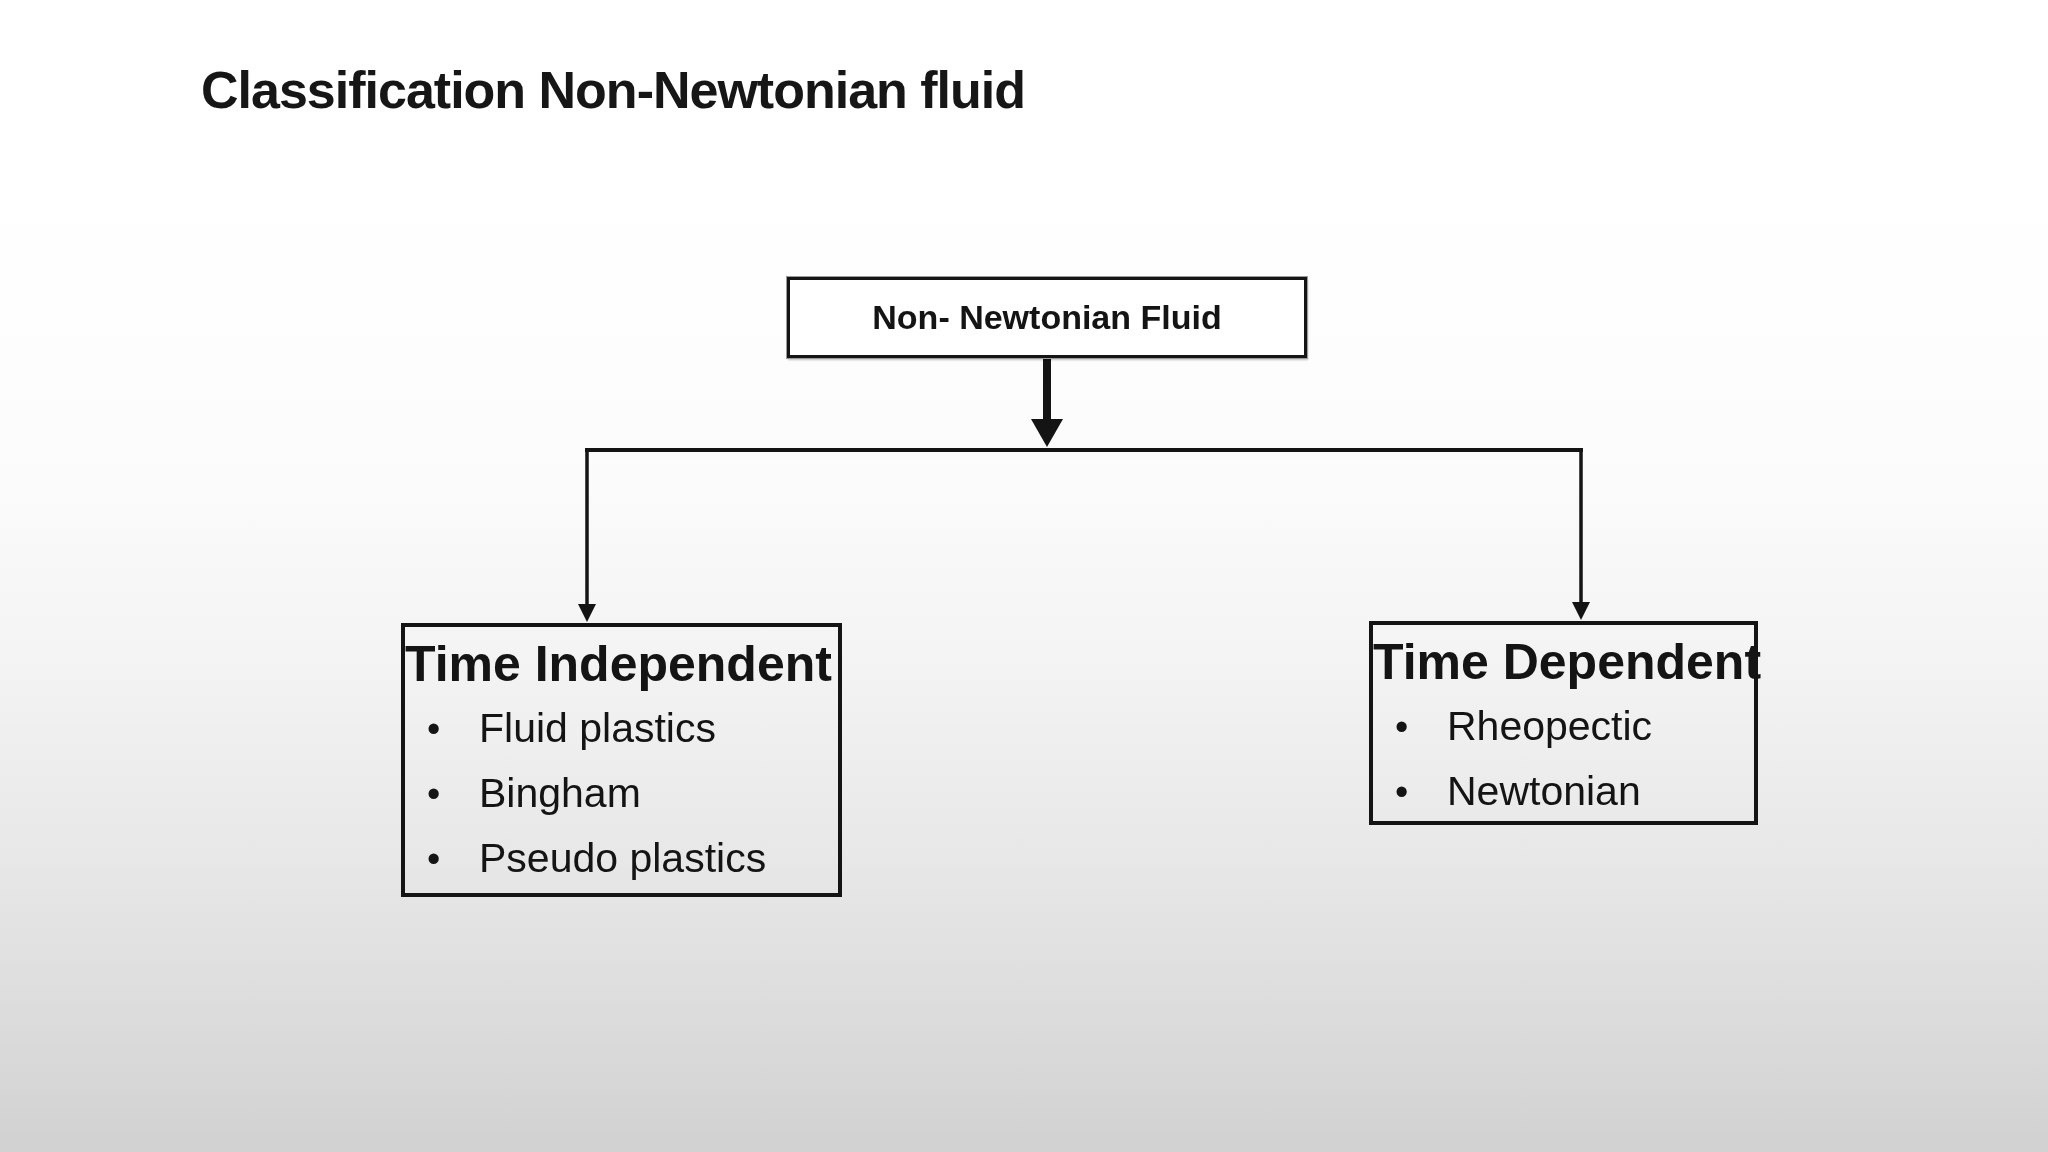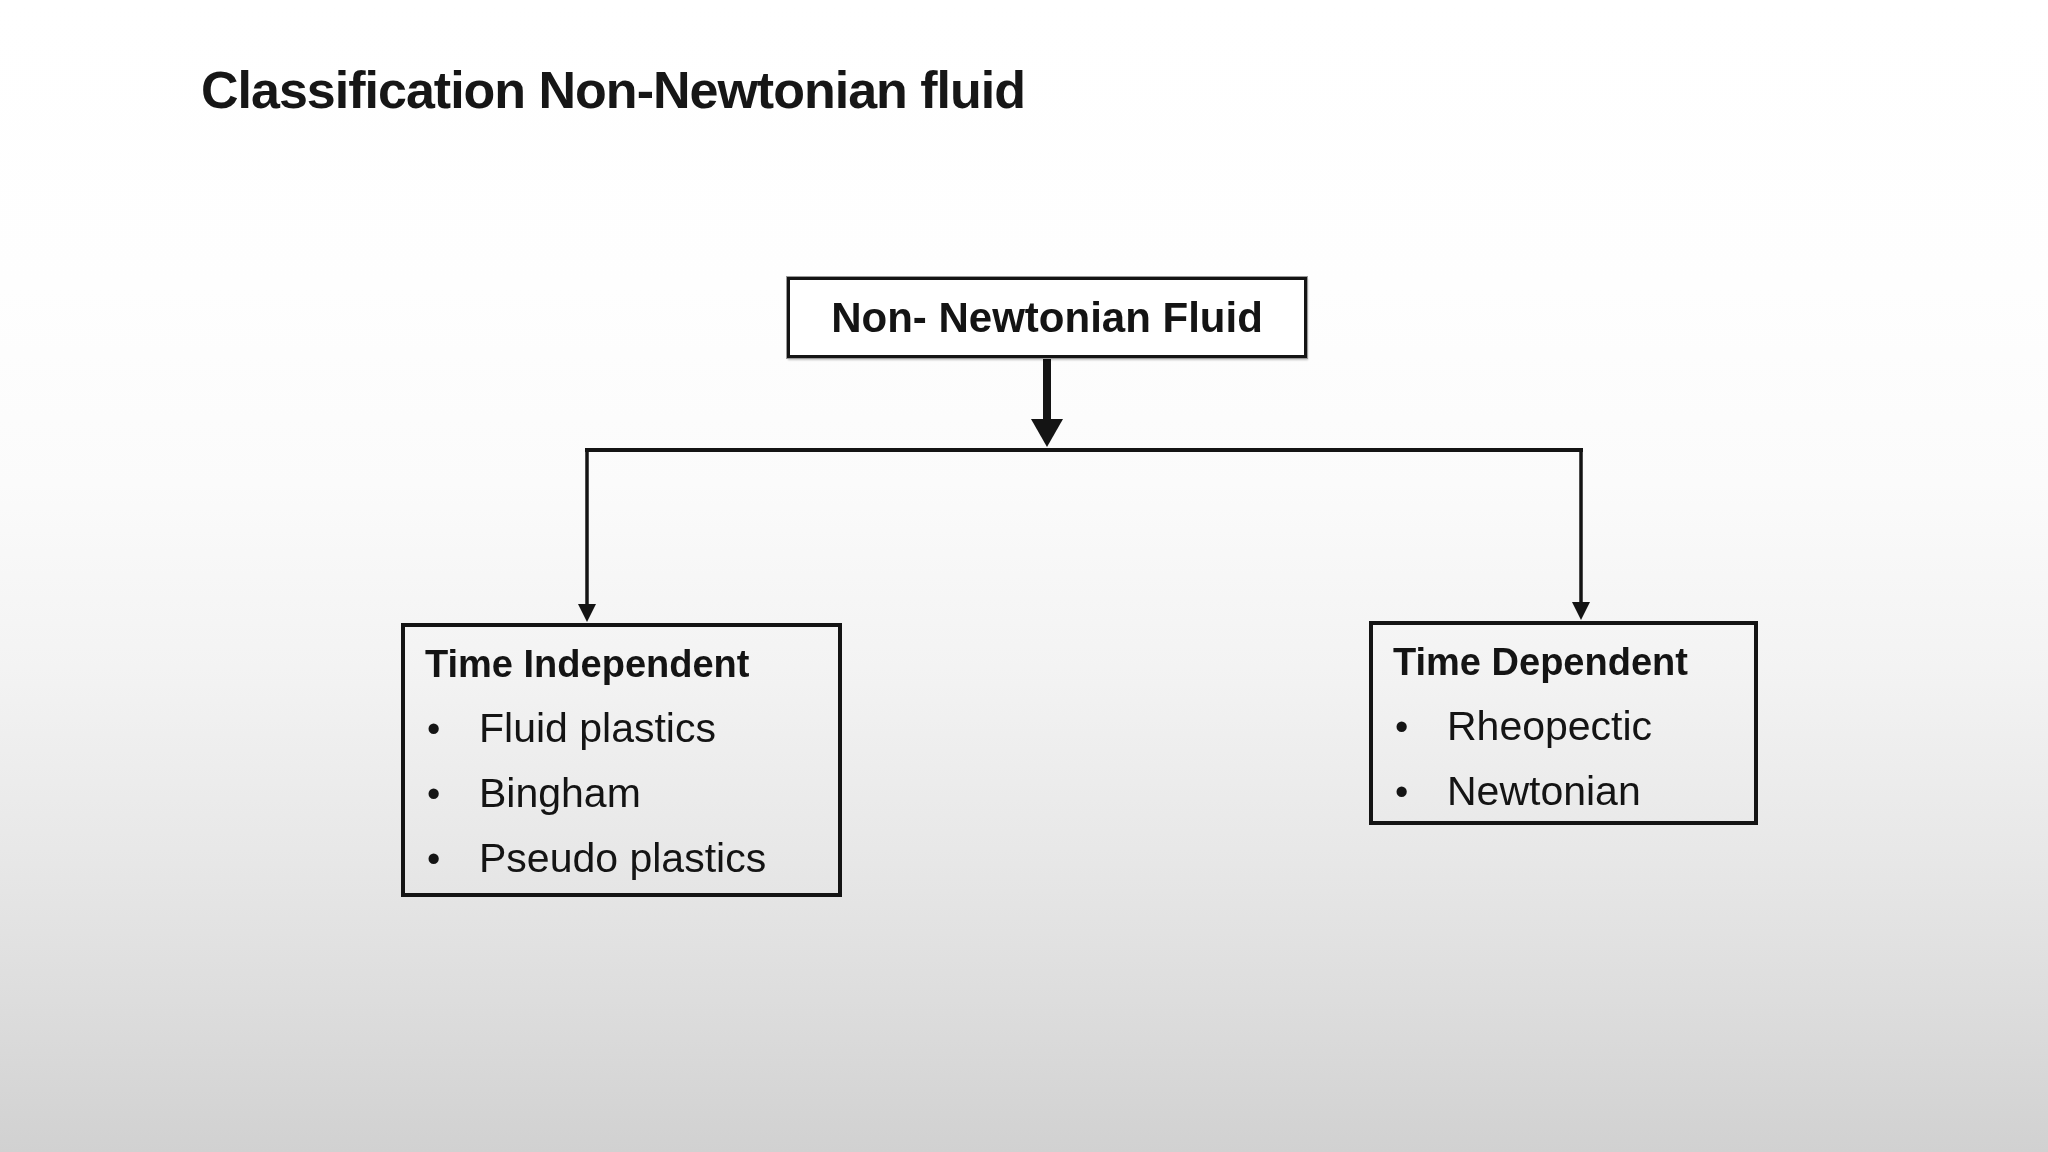--- a/index.html
+++ b/index.html
@@ -51,21 +51,21 @@
     left: 787px;
     top: 277px;
     width: 520px;
     height: 81px;
     background: #ffffff;
     border-width: 3px;
     box-shadow: 0 0 0 1px #9a9a9a, 1px 2px 2px rgba(0,0,0,0.25);
     display: flex;
     align-items: center;
     justify-content: center;
-    font-size: 42px;
+    font-size: 34px;
     font-weight: bold;
     white-space: nowrap;
   }
   .branch-node {
     background: transparent;
     border-width: 4px;
     padding-top: 5px;
   }
   .branch-left {
     left: 401px;
@@ -73,24 +73,24 @@
     width: 441px;
     height: 274px;
   }
   .branch-right {
     left: 1369px;
     top: 621px;
     width: 389px;
     height: 204px;
   }
   .branch-heading {
-    font-size: 38px;
+    font-size: 50px;
     font-weight: bold;
     line-height: 64px;
-    padding-left: 20px;
+    padding-left: 0;
     white-space: nowrap;
   }
   .bullet-row {
     display: flex;
     align-items: baseline;
     line-height: 64px;
     font-size: 41px;
     padding-left: 22px;
     white-space: nowrap;
   }

